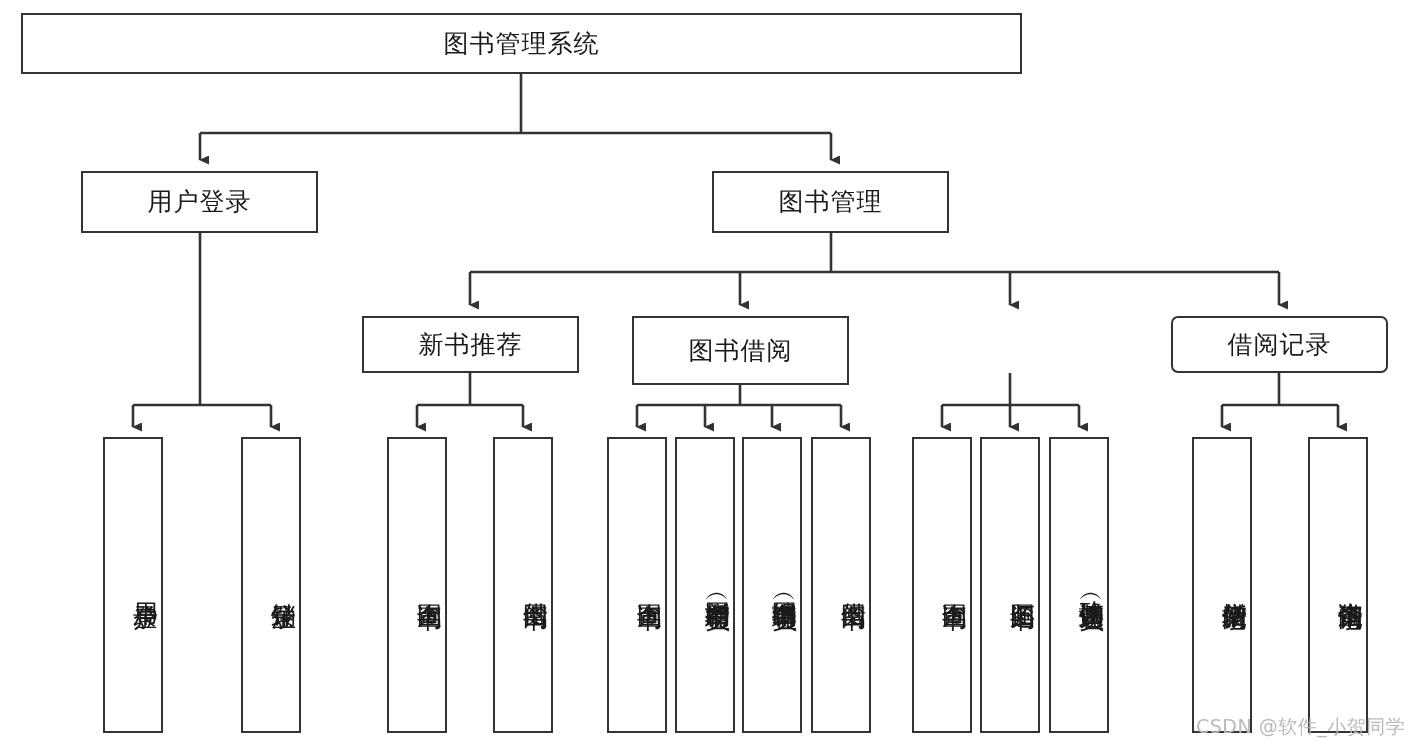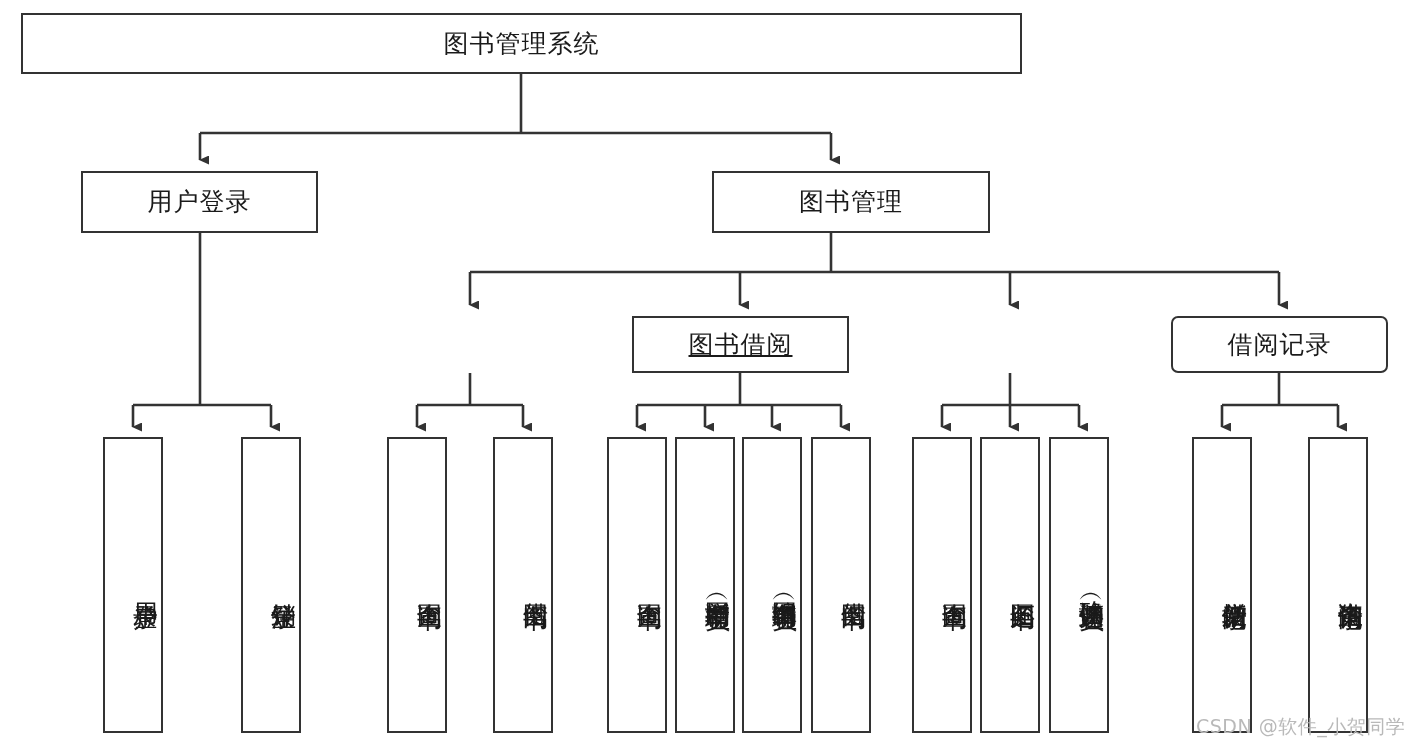--- a/index.html
+++ b/index.html
@@ -121,26 +121,29 @@
   </svg>
 
   <div class="node horizontal" style="left:21px; top:13px; width:1001px; height:61px;">
     <span>图书管理系统</span>
   </div>
 
   <div class="node horizontal" style="left:81px; top:171px; width:237px; height:62px;">
     <span>用户登录</span>
   </div>
 
-  <div class="node horizontal" style="left:712px; top:171px; width:278px; height:62px;">
+  <div class="node horizontal" style="left:712px; top:171px; width:237px; height:62px;">
     <span>图书管理</span>
   </div>
 
-
-  <div class="node horizontal" style="left:632px; top:316px; width:217px; height:57px;text-decoration:underline;">
+  <div class="node horizontal" style="left:362px; top:316px; width:217px; height:57px;">
+    <span>新书推荐</span>
+  </div>
+
+  <div class="node horizontal" style="left:632px; top:316px; width:217px; height:69px;">
     <span>图书借阅</span>
   </div>
 
 
   <div class="node horizontal" style="left:1171px; top:316px; width:217px; height:57px;border-radius:7px;">
     <span>借阅记录</span>
   </div>
 
   <div class="node vertical" style="left:103px; top:437px; width:60px; height:296px;">
     <span class="vtext">用户登录</span>

